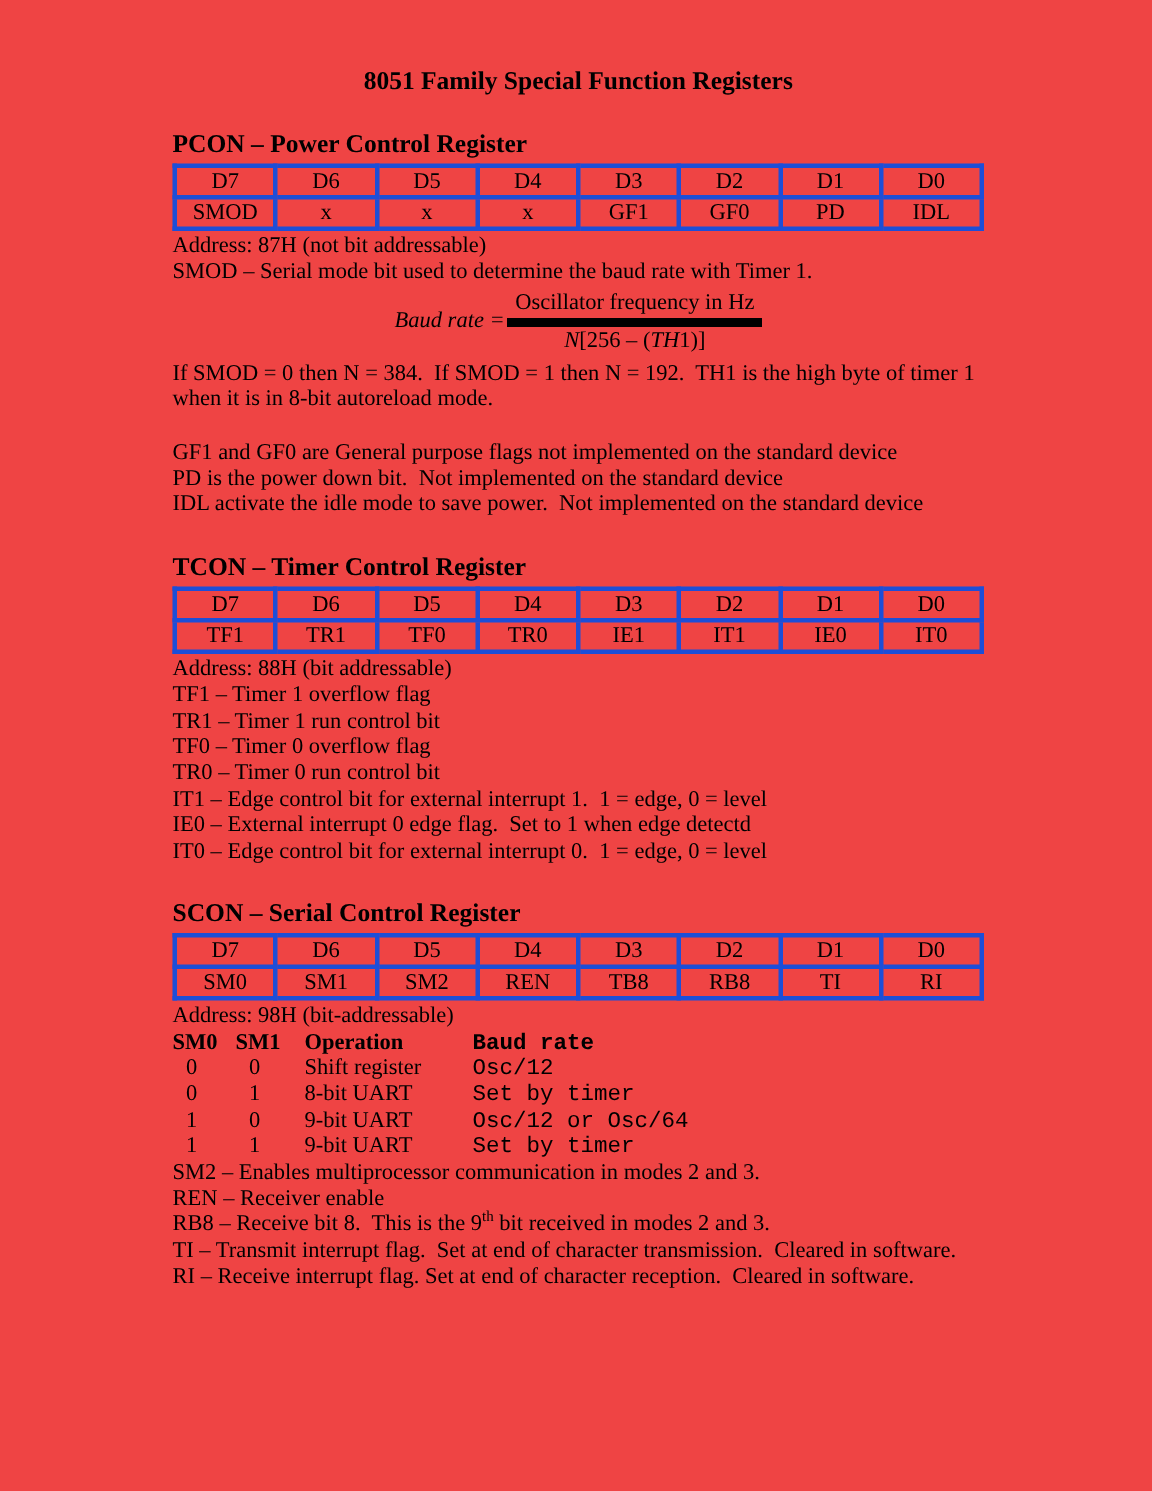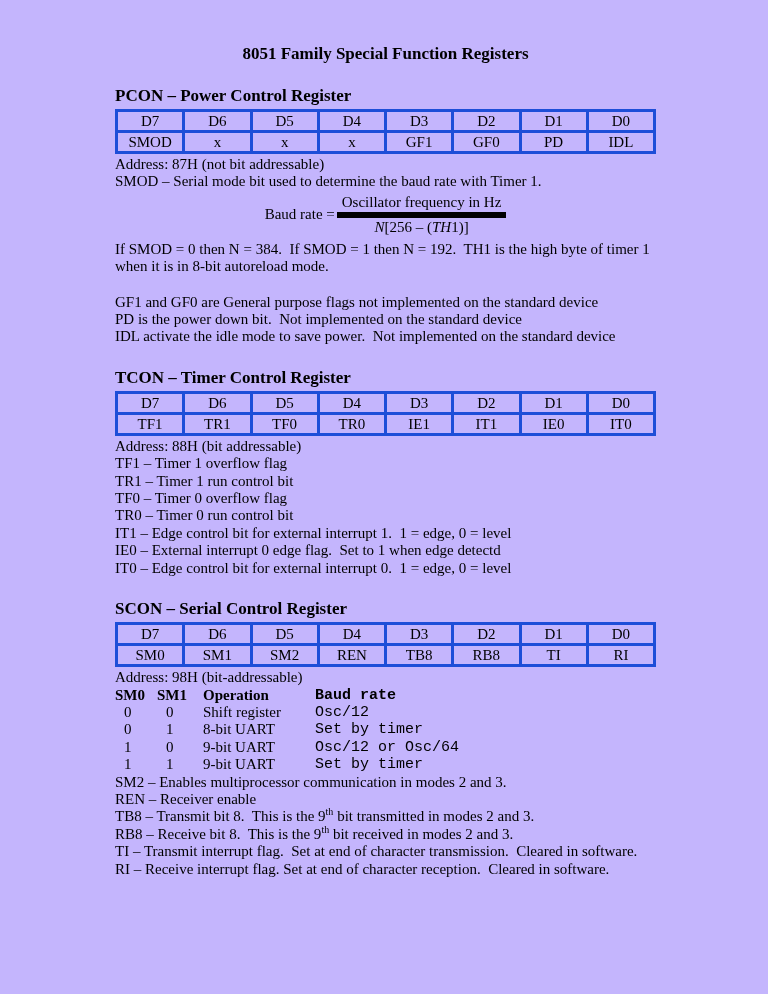--- a/index.html
+++ b/index.html
@@ -1,19 +1,19 @@
 <!DOCTYPE html>
 <html><head>
 <meta charset="utf-8">
 <style>
   html, body { margin: 0; padding: 0; background: #ffffff; }
   .page {
     width: 768px;
     min-height: 994px;
-    background: #c4b5fd;
+    background: #ef4444;
     box-sizing: border-box;
     padding: 44px 112px 40px 115px;
     font-family: "Liberation Serif", serif;
     font-size: 15px;
     color: #000000;
   }
   .doc-title {
     text-align: center;
     font-size: 17px;
     font-weight: bold;
@@ -45,21 +45,21 @@
     white-space: pre-wrap;
     line-height: 17.4px;
   }
   .gap-before { margin-top: 18px; }
   .formula {
     display: flex;
     justify-content: center;
     align-items: center;
     margin: 3px 0 5px 0;
   }
-  .f-lhs { margin-right: 2px; }
+  .f-lhs { margin-right: 2px; font-style: italic; }
   .frac { display: inline-block; text-align: center; vertical-align: middle; }
   .frac .num { display: block; padding: 0 5px 1px 5px; line-height: 17px; }
   .frac .den { display: block; border-top: 6px solid #000000; padding: 1px 5px 0 5px; line-height: 17px; }
   .frac i { font-style: italic; }
   .mode-row { display: flex; line-height: 17.4px; }
   .mode-row.bold { font-weight: bold; }
   .mc1 { width: 42px; box-sizing: border-box; }
   .mc2 { width: 46px; box-sizing: border-box; }
   .mc3 { width: 112px; box-sizing: border-box; }
   .mc4 { flex: 1; font-family: Liberation Mono, monospace; }
@@ -208,19 +208,18 @@
     </div>
     <div class="mode-row vals">
       <span class="mc1">1</span>
       <span class="mc2">1</span>
       <span class="mc3">9-bit UART</span>
       <span class="mc4">Set by timer</span>
     </div>
 
     <div class="t">SM2 – Enables multiprocessor communication in modes 2 and 3.</div>
     <div class="t">REN – Receiver enable</div>
-    <div class="t"><span>TB8 – Transmit bit 8.  This is the 9</span><sup>th</sup><span> bit transmitted in modes 2 and 3.</span></div>
     <div class="t"><span>RB8 – Receive bit 8.  This is the 9</span><sup>th</sup><span> bit received in modes 2 and 3.</span></div>
     <div class="t">TI – Transmit interrupt flag.  Set at end of character transmission.  Cleared in software.</div>
     <div class="t">RI – Receive interrupt flag. Set at end of character reception.  Cleared in software.</div>
   </section>
 
 </div>
 
 </body></html>

